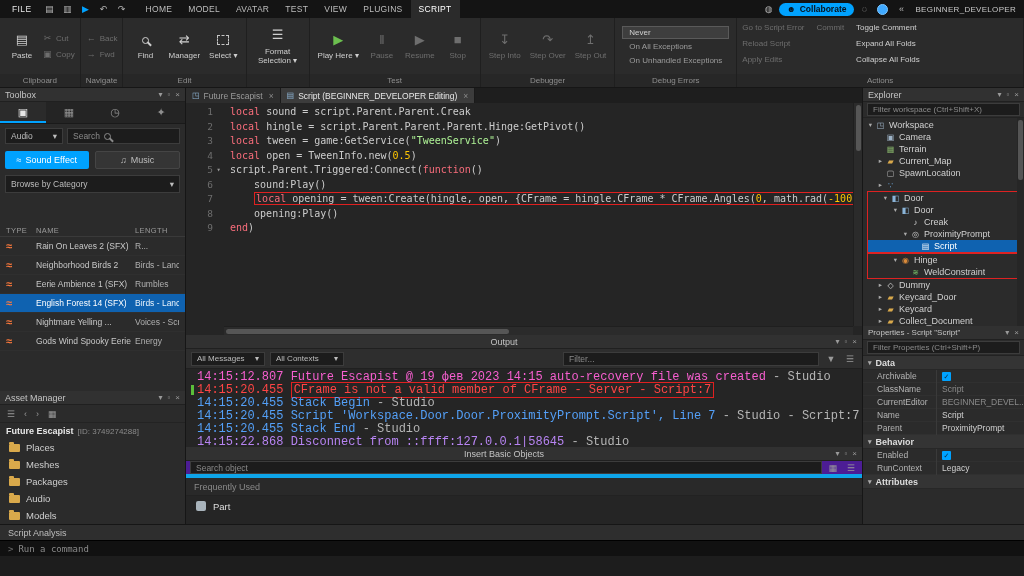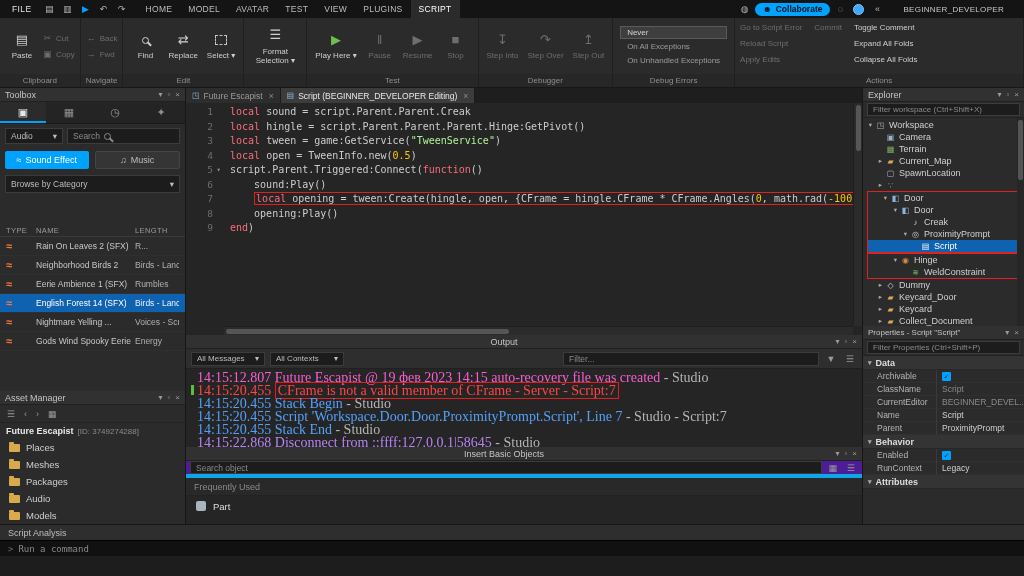--- a/index.html
+++ b/index.html
@@ -11,21 +11,21 @@
 .menubar{height:18px;background:#141414;display:flex;align-items:center;gap:2px;padding:0 4px;flex:none}
 .mfile{padding:0 8px;font-size:8.5px;letter-spacing:.4px;color:#e6e6e6;height:18px;display:flex;align-items:center}
 .mico{width:16px;height:18px;display:flex;align-items:center;justify-content:center;color:#b5b5b5;font-size:9px}
 .mico.blue{color:#00a2ff}
 .mtabs{display:flex;height:18px;margin-left:6px}
 .mtab{padding:0 8px;height:18px;display:flex;align-items:center;font-size:8.5px;letter-spacing:.3px;color:#bdbdbd}
 .mtab.active{background:#2b2b2b;color:#fff}
 .msp{flex:1}
 .collab{height:13px;background:#00a2ff;border-radius:7px;color:#06121c;display:flex;align-items:center;padding:0 8px;font-size:8.5px;gap:4px;font-weight:bold}
 .avatar{width:11px;height:11px;border-radius:50%;background:#3fa9ff;border:1px solid #7cc6ff;margin:0 3px}
-.uname{font-size:8px;color:#c8c8c8;margin:0 16px;letter-spacing:.3px}
+.uname{font-size:8px;color:#c8c8c8;margin:0 4px;letter-spacing:.3px}
 
 
 .ribbon{height:70px;background:#2b2b2b;display:flex;border-bottom:1px solid #161616;flex:none}
 .rgroup{display:flex;flex-direction:column;border-right:1px solid #1f1f1f}
 .rcontent{height:56px;display:flex;align-items:center;padding:2px 5px;gap:3px}
 .rlabel{height:13px;text-align:center;color:#8f8f8f;font-size:8px;background:#272727;line-height:13px;white-space:nowrap;padding:0 4px}
 .bigbtn{min-width:34px;padding:0 3px;height:48px;display:flex;flex-direction:column;align-items:center;justify-content:center;gap:2px;font-size:8px;color:#cfcfcf;text-align:center;line-height:1.15}
 .bicon{font-size:13px;height:18px;display:flex;align-items:center;justify-content:center}
 .vstack{display:flex;flex-direction:column;justify-content:center;gap:4px}
 .smallbtn{display:flex;align-items:center;gap:3px;font-size:8px;height:12px;color:#cfcfcf}
@@ -108,21 +108,21 @@
 .vscroll{position:absolute;right:0;top:0;bottom:9px;width:9px;background:#2b2b2b;border-left:1px solid #1f1f1f}
 .vthumb{position:absolute;top:2px;left:1.5px;width:5px;height:46px;background:#565656;border-radius:3px}
 .hscroll{position:absolute;left:38px;right:9px;bottom:0;height:9px;background:#2b2b2b;border-top:1px solid #1f1f1f}
 .hthumb{position:absolute;top:1.5px;left:2px;width:45%;height:5px;background:#565656;border-radius:3px}
 
 
 .outbar{height:20px;display:flex;align-items:center;gap:5px;padding:0 5px;background:#2e2e2e;border-bottom:1px solid #202020;flex:none}
 .outdd{height:14px;min-width:74px;font-size:8px}
 .outfilter{width:256px;height:14px;margin-left:auto}
 .outicon{color:#9a9a9a;font-size:9px;width:14px;text-align:center}
-.outbody{height:78px;font-family:Liberation Serif, serif;font-size:14px;line-height:13px;padding:2px 4px;background:#252525;overflow:hidden;flex:none}
+.outbody{height:78px;font-family:Liberation Mono, monospace;font-size:12px;line-height:13px;padding:2px 4px;background:#252525;overflow:hidden;flex:none}
 .ol{position:relative;padding-left:7px;white-space:nowrap;height:13px}
 .gmark{position:absolute;left:1px;top:1px;width:3px;height:10px;background:#5bbf3a}
 .c-magenta{color:#f75fd0}.c-error{color:#ff4545}.c-blue{color:#54a0f8}.c-purple{color:#b784f2}
 .osfx{color:#b5b5b5}
 .obox{border:1px solid #e02020;padding:0 2px}
 
 
 .inssearch{height:17px;display:flex;align-items:center;padding:1px 4px;gap:4px;flex:none;background:#4c1d95;border-bottom:4px solid #0ea5e9}
 .insinp{flex:1;height:13px}
 .freq{height:18px;display:flex;align-items:center;padding:0 8px;color:#8a8a8a;font-size:9px;background:#292929;border-bottom:1px solid #222;flex:none}
@@ -234,21 +234,21 @@
     <div class="rgroup">
       <div class="rcontent">
         <div class="bigbtn">
           <span class="bicon">
               <span class="mag"></span>
             </span>
           <span>Find</span>
         </div>
         <div class="bigbtn">
           <span class="bicon">⇄</span>
-          <span>Replace</span>
+          <span>Manager</span>
         </div>
         <div class="bigbtn">
           <span class="bicon">
               <span class="selicon"></span>
             </span>
           <span><span>Select</span> ▾</span>
         </div>
       </div>
       <div class="rlabel">Edit</div>
     </div>

